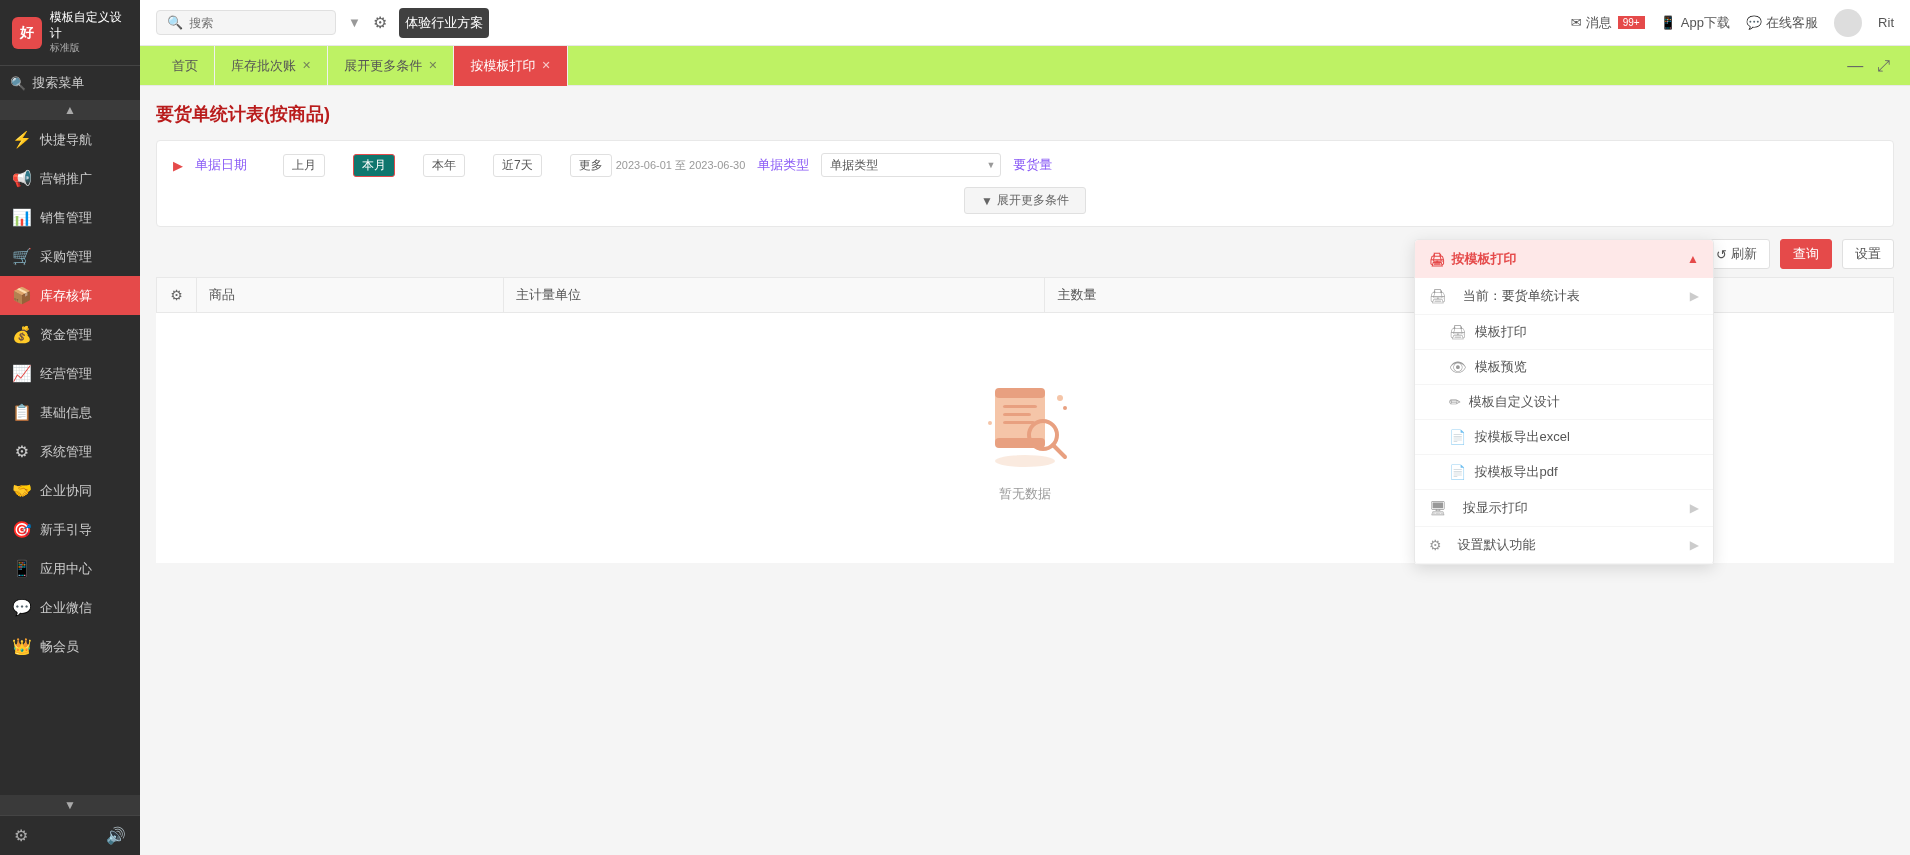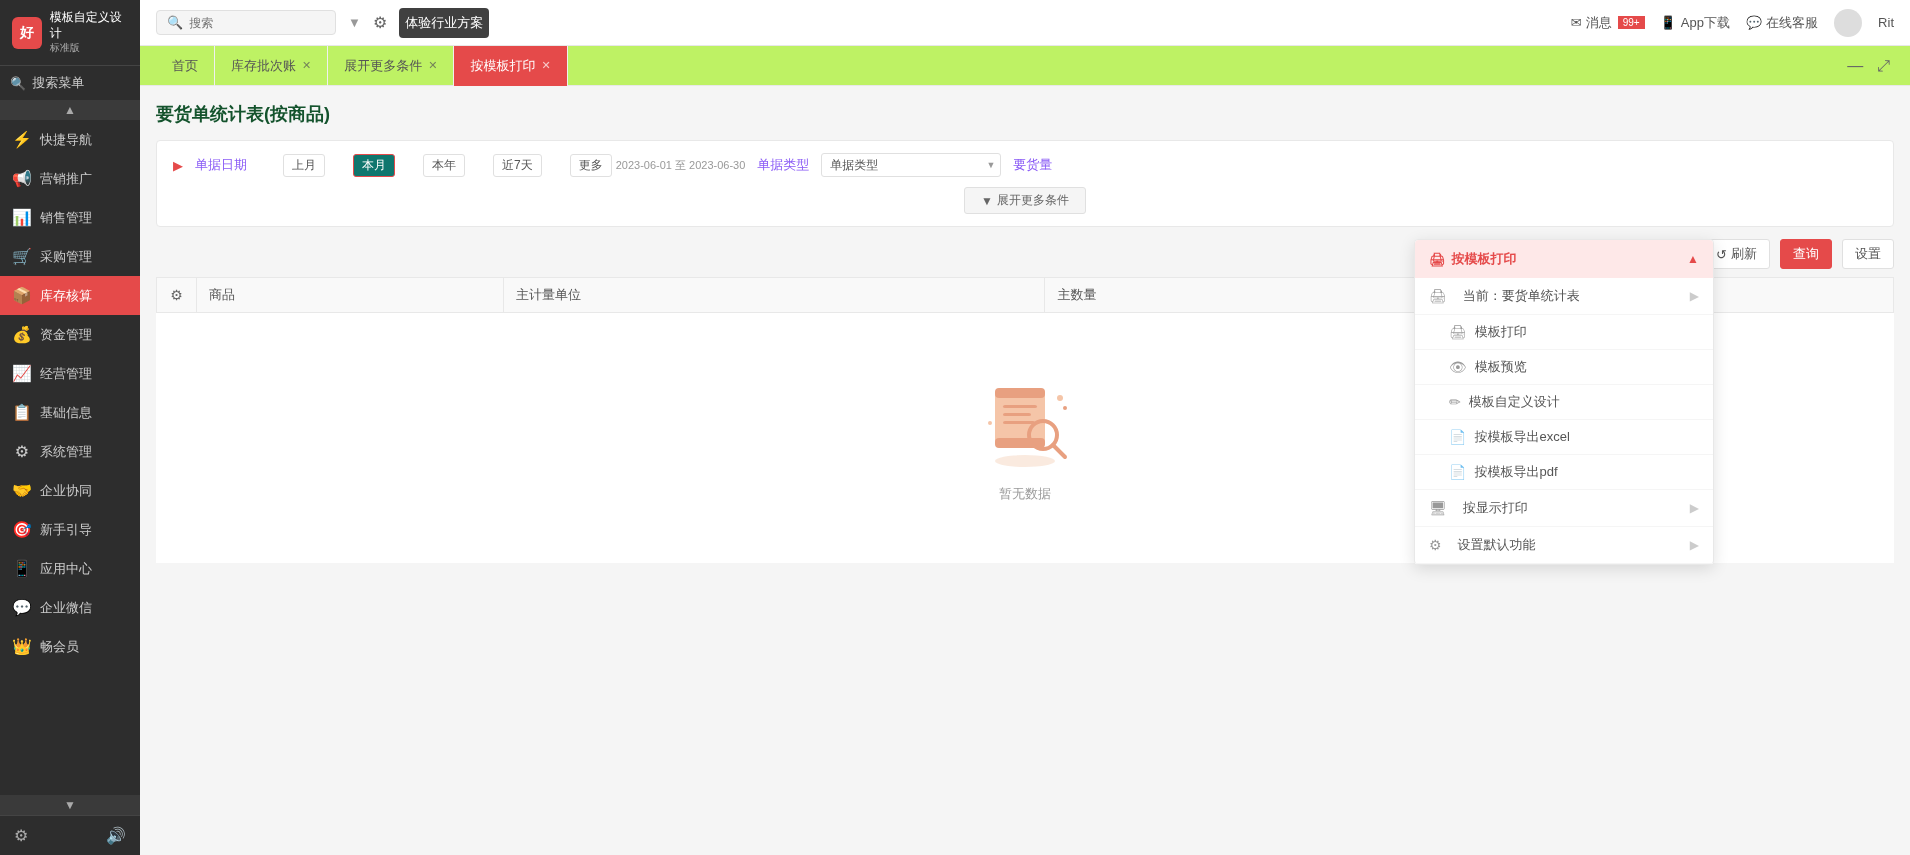--- a/index.html
+++ b/index.html
@@ -147,21 +147,21 @@
       flex: 1;
       overflow: auto;
       background: #f5f5f5;
       padding: 16px;
       position: relative;
     }
 
     .page-title {
       font-size: 18px;
       font-weight: bold;
-      color: #14532d;
+      color: #b91c1c;
       margin-bottom: 14px;
     }
 
     
     .filter-panel {
       background: #fff;
       border: 1px solid #e8e8e8;
       border-radius: 4px;
       padding: 12px 16px;
       margin-bottom: 12px;

